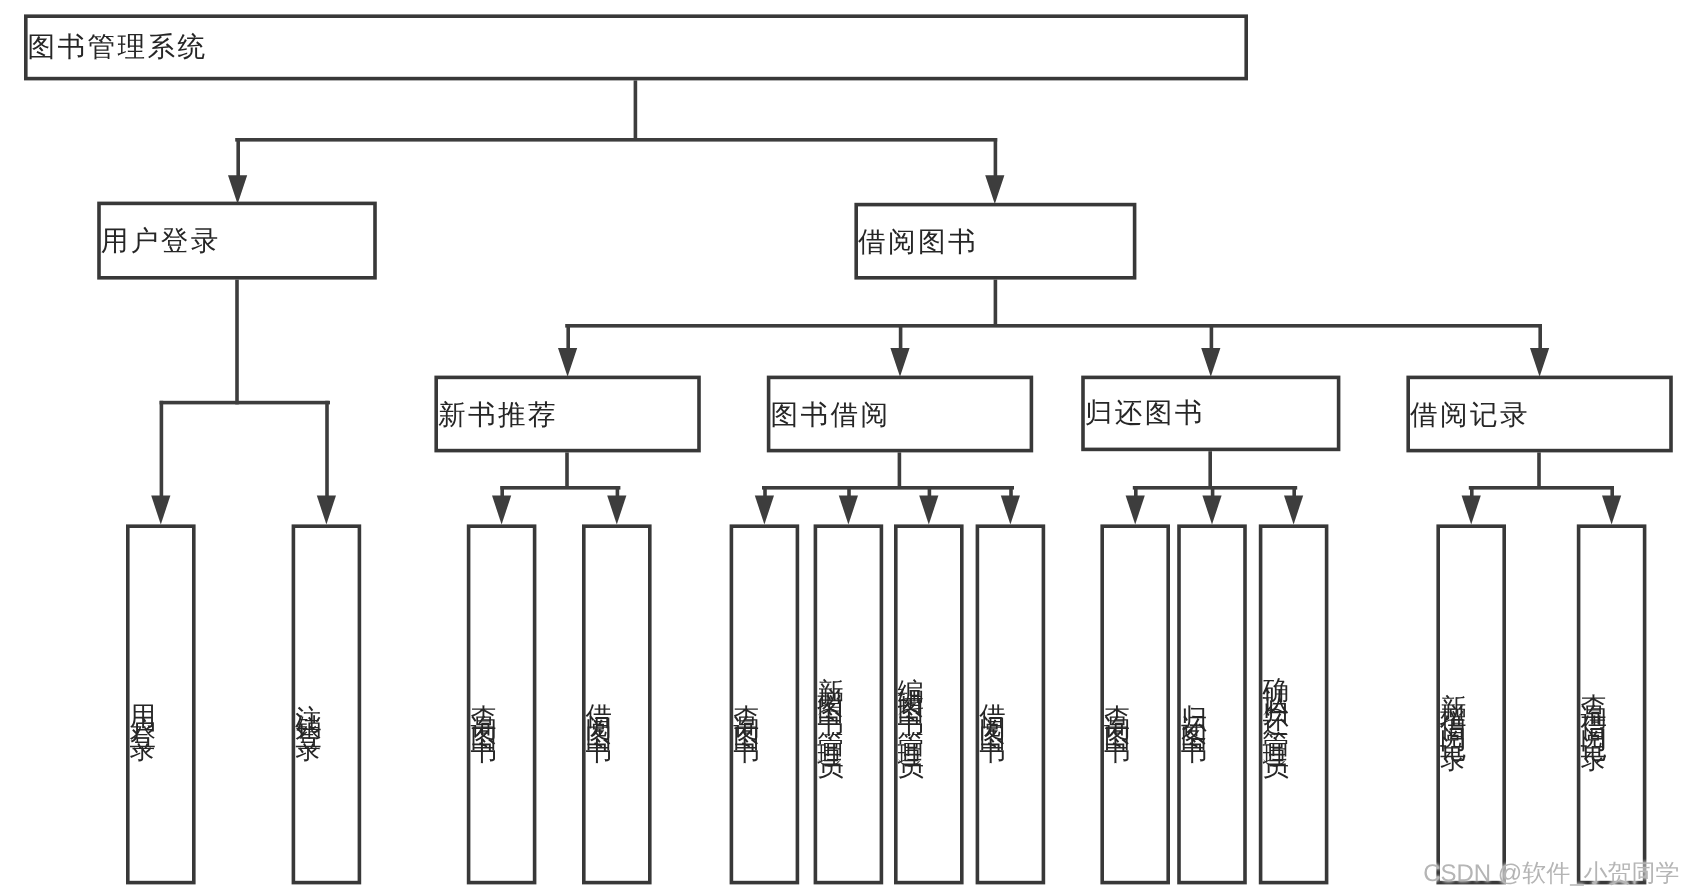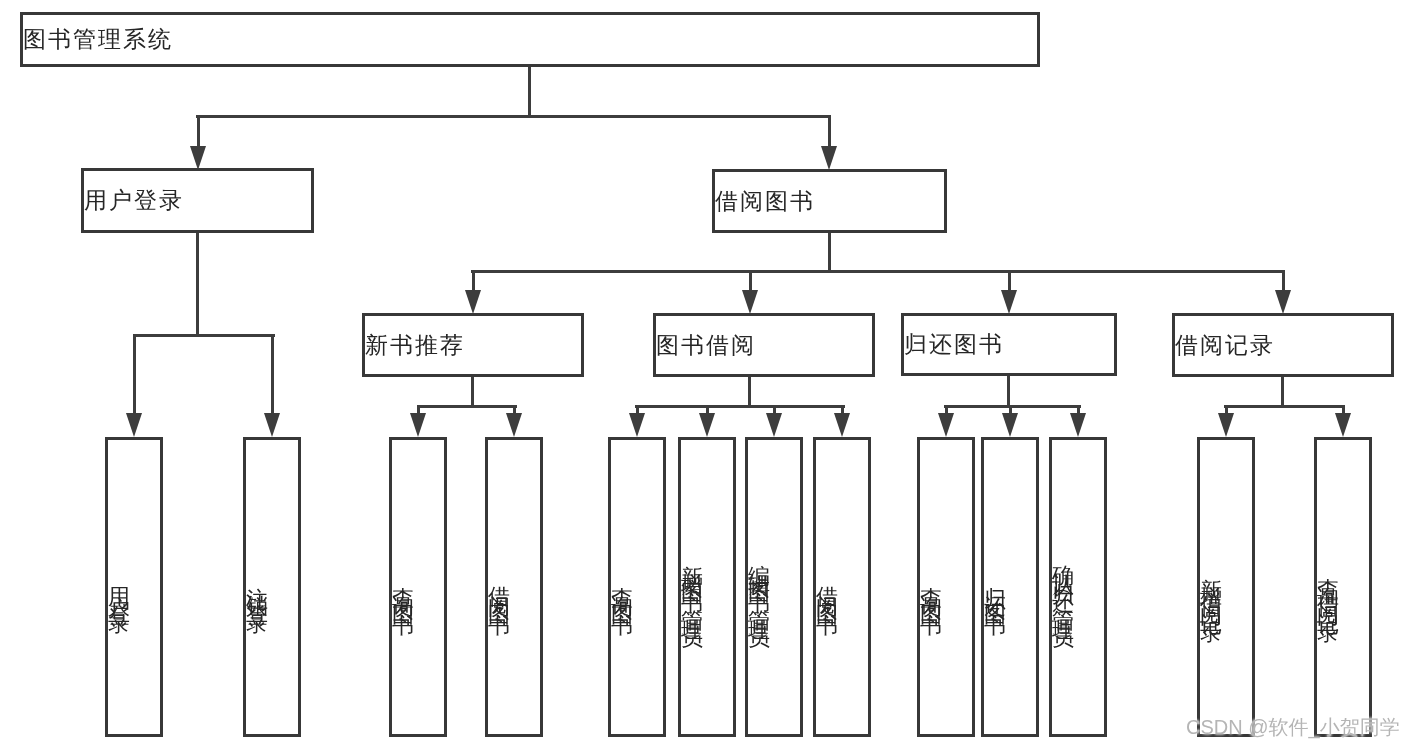--- a/index.html
+++ b/index.html
@@ -48,21 +48,21 @@
   <div class="node" style="left:81px;top:168px;width:233px;height:65px;">
     <span class="h-label">用户登录</span>
   </div>
   <div class="node" style="left:712px;top:169px;width:235px;height:64px;">
     <span class="h-label">借阅图书</span>
   </div>
 
   <div class="node" style="left:362px;top:313px;width:222px;height:64px;">
     <span class="h-label">新书推荐</span>
   </div>
-  <div class="node" style="left:653px;top:313px;width:222px;height:64px;">
+  <div class="node" style="left:639px;top:313px;width:222px;height:64px;">
     <span class="h-label">图书借阅</span>
   </div>
   <div class="node" style="left:901px;top:313px;width:216px;height:63px;">
     <span class="h-label">归还图书</span>
   </div>
   <div class="node" style="left:1172px;top:313px;width:222px;height:64px;">
     <span class="h-label">借阅记录</span>
   </div>
 
   <div class="node" style="left:105px;top:437px;width:58px;height:300px;">

